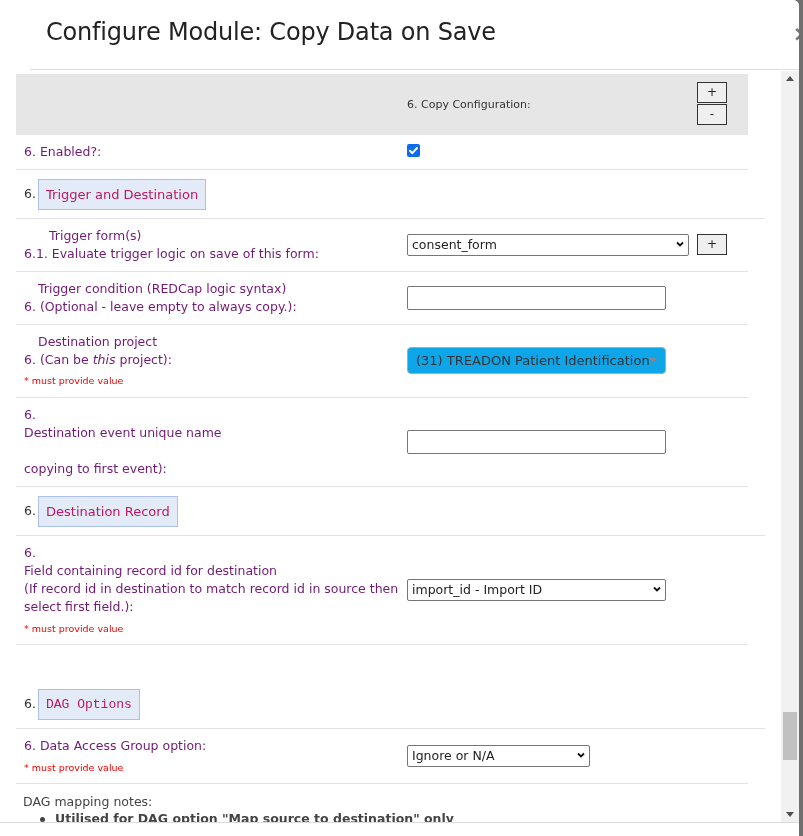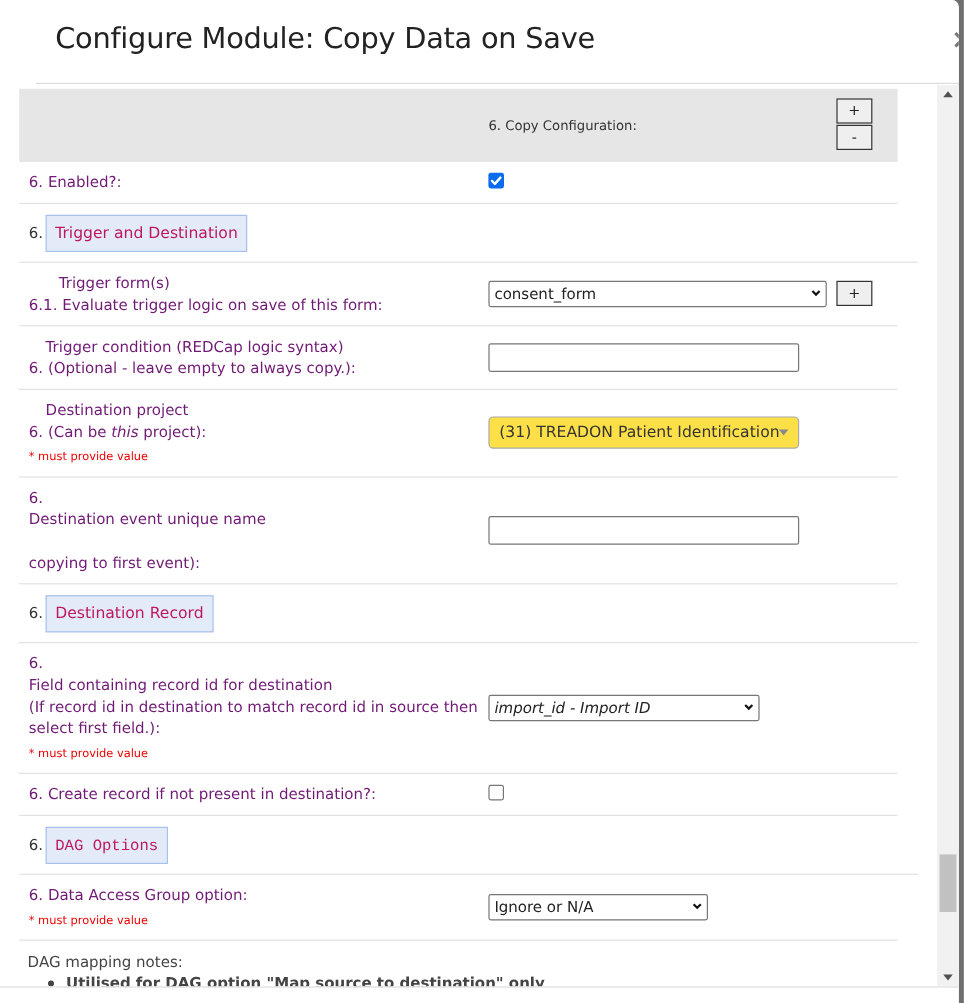--- a/index.html
+++ b/index.html
@@ -86,21 +86,21 @@
       position: absolute; left: 391px;
       height: 22px; border: 1px solid #767676; border-radius: 2px;
       background: #fff; font-size: 12.5px; color: #222;
       padding-left: 4px; line-height: 20px;
     }
     .select .chev {
       position: absolute; right: 4px; top: 5px; width: 8px; height: 8px;
     }
     .select2 {
       position: absolute; left: 391px; height: 27px;
-      border: 1px solid #aaa; border-radius: 4px; background: #fde047;
+      border: 1px solid #aaa; border-radius: 4px; background: #0ea5e9;
       font-size: 13px; color: #333; padding-left: 8px; line-height: 25px;
     }
     .select2 .tri {
       position: absolute; right: 8px; top: 10px; width: 0; height: 0;
       border-left: 4px solid transparent; border-right: 4px solid transparent;
       border-top: 5px solid #888;
     }
     .text-input {
       position: absolute; left: 391px; width: 259px; height: 24px;
       border: 1px solid #767676; border-radius: 2px; background: #fff;
@@ -189,32 +189,28 @@
       <div class="section-num" style="top:16px;">6.</div>
       <div class="section-tag" style="top:9px;">Destination Record</div>
     </div>
 
     <div class="row" style="top:465px; height:109px;">
       <div class="label" style="top:8px;">6.</div>
       <div class="label" style="top:44px;">(If record id in destination to match record id in source then</div>
       <div class="label" style="top:26px;">Field containing record id for destination</div>
       <div class="label" style="top:62px;">select first field.):</div>
       <div class="required" style="top:87px;">* must provide value</div>
-      <div class="select" style="top:43px; width:226px;font-style:italic;">
+      <div class="select" style="top:43px; width:259px;">
         <span>import_id - Import ID</span>
         <svg class="chev" viewBox="0 0 8 8">
             <path d="M1 2.5 L4 5.5 L7 2.5" stroke="#111" stroke-width="1.8" fill="none"></path>
           </svg>
       </div>
     </div>
 
-    <div class="row" style="top:574px; height:35px;">
-      <div class="label" style="top:8px;">6. Create record if not present in destination?:</div>
-      <div class="checkbox unchecked" style="top:9px;"></div>
-    </div>
 
     <div class="row wide-line" style="top:609px; height:49px;">
       <div class="section-num" style="top:16px;">6.</div>
       <div class="section-tag" style="top:9px;font-family:Liberation Mono, monospace;">DAG Options</div>
     </div>
 
     <div class="row" style="top:658px; height:55px;">
       <div class="label" style="top:8px;">6. Data Access Group option:</div>
       <div class="required" style="top:33px;">* must provide value</div>
       <div class="select" style="top:16px; width:183px;">

